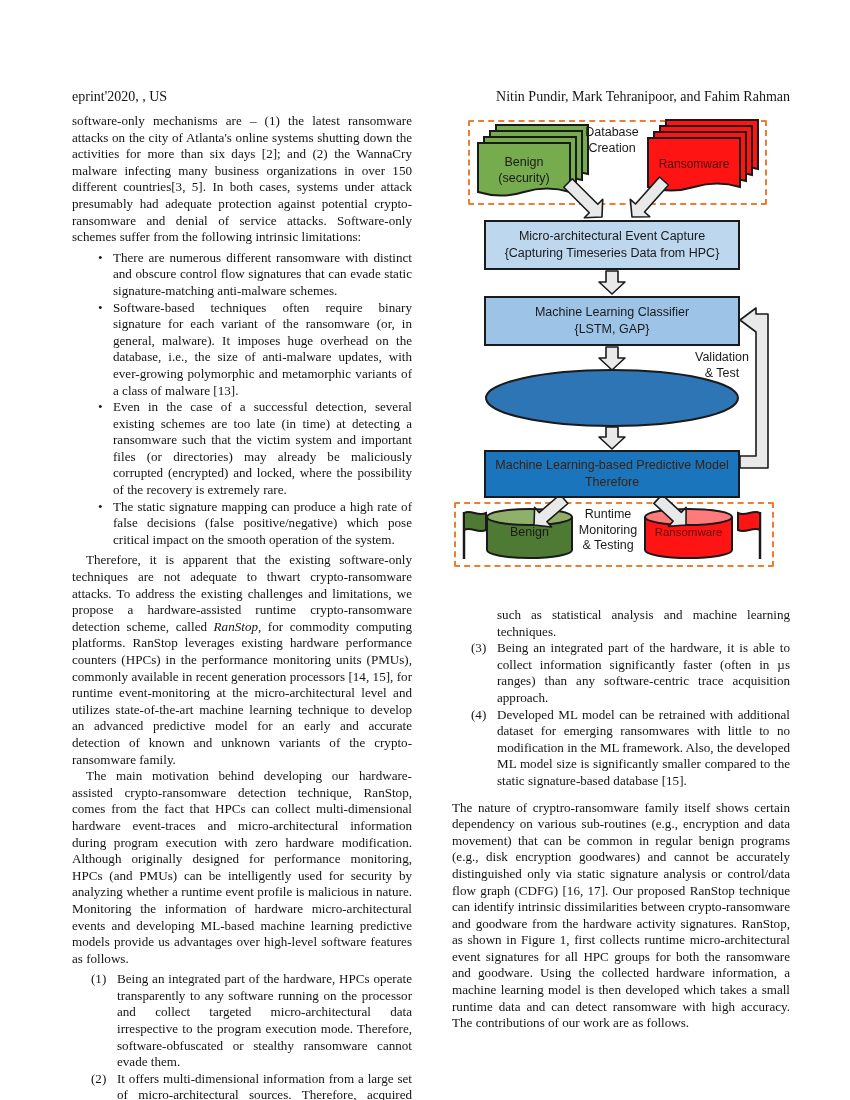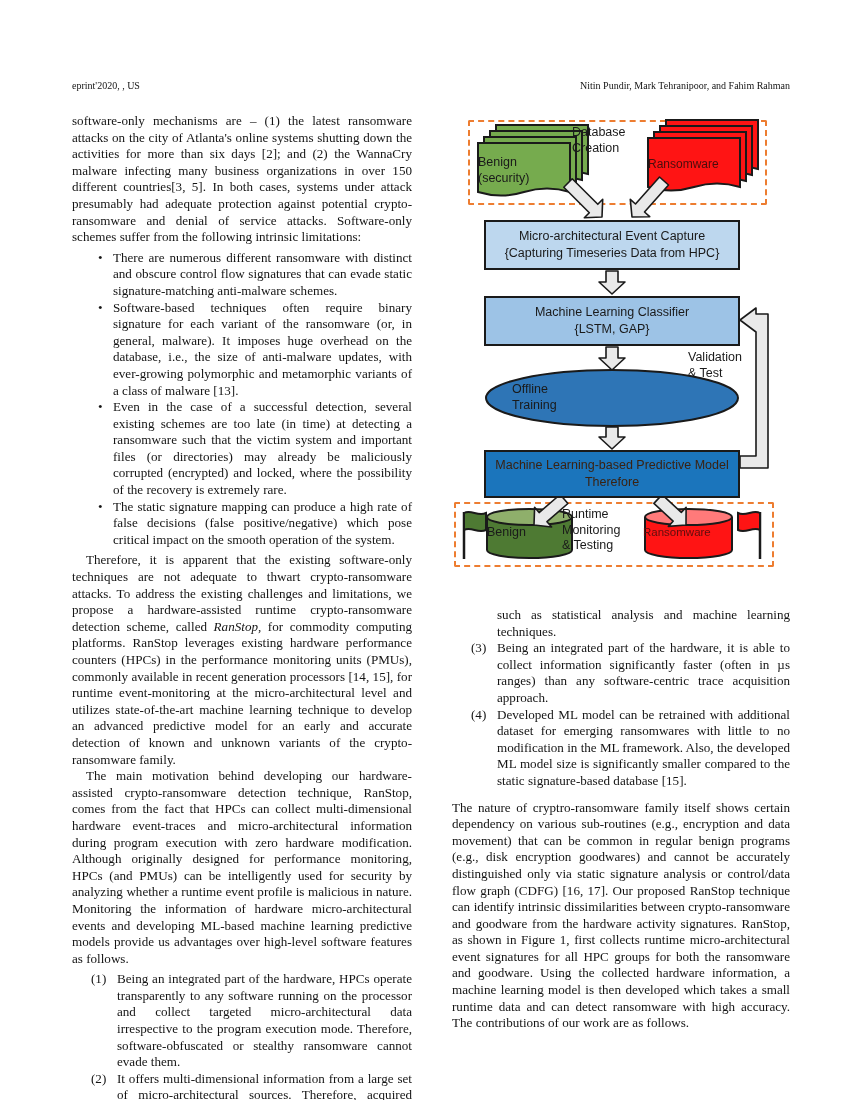--- a/index.html
+++ b/index.html
@@ -1,18 +1,18 @@
 <!DOCTYPE html>
 <html lang="en"><head>
 <meta charset="utf-8">
 <style>
   html,body{margin:0;padding:0;background:#ffffff;}
   #page{position:relative;width:850px;height:1100px;background:#ffffff;overflow:hidden;}
 
-  .hdr{position:absolute;top:80px;font-family:"Liberation Serif",serif;font-size:10px;color:#141414;}
+  .hdr{position:absolute;top:89px;font-family:"Liberation Serif",serif;font-size:14px;color:#141414;}
   .hdr-left{left:72px;}
   .hdr-right{right:60px;}
 
   .col{position:absolute;top:113px;font-family:"Liberation Serif",serif;font-size:13.1px;
        line-height:16.6px;text-align:justify;color:#141414;}
   .col-left{left:72px;width:340px;}
   .col-right{left:452px;width:338px;}
 
   .para{margin:0;text-indent:14px;}
   .para.noindent{text-indent:0;}
@@ -23,21 +23,21 @@
   .li-n .marker{position:absolute;left:-26px;top:0;width:24px;text-indent:0;text-align:left;}
 
   
   .fig-wrap{position:relative;width:338px;height:470px;}
   .dashed-box{position:absolute;border:2.5px dashed #ED7D31;border-radius:2px;z-index:1;}
   #fig-svg{position:absolute;left:0;top:0;z-index:2;}
   .fig-box{position:absolute;border:2px solid #1a1a1a;display:flex;flex-direction:column;
            align-items:center;justify-content:center;text-align:center;z-index:3;
            font-family:"Liberation Sans",sans-serif;font-size:12.5px;line-height:17px;color:#1a1a1a;}
   .fig-label{position:absolute;z-index:4;font-family:"Liberation Sans",sans-serif;
-             font-size:12.5px;line-height:15.5px;color:#1a1a1a;}
+             font-size:12.5px;line-height:15.5px;text-align:center;color:#1a1a1a;}
   .box-a{left:32px;top:107px;width:252px;height:46px;background:#BDD7EE;}
   .box-b{left:32px;top:183px;width:252px;height:46px;background:#9DC3E6;}
   .box-c{left:32px;top:337px;width:252px;height:44px;background:#1B75BC;color:#3A2212;}
   .caption{margin-top:10px;text-align:center;font-family:"Liberation Serif",serif;
            font-weight:bold;font-size:13.2px;color:#141414;}
   .rc-text{margin-top:24px;}
 </style>
 </head>
 <body>
 
@@ -158,24 +158,20 @@
       <div class="fig-box box-b">
         <div>Machine Learning Classifier</div>
         <div>{LSTM, GAP}</div>
       </div>
 
       <div class="fig-label" style="left:236px;top:237px;width:68px;">
         <div>Validation</div>
         <div>&amp; Test</div>
       </div>
 
-      <div class="fig-label" style="left:60px;top:269px;width:200px;">
-        <div>Offline</div>
-        <div>Training</div>
-      </div>
 
       <div class="fig-box box-c">
         <div>Machine Learning-based Predictive Model</div>
         <div>Therefore</div>
       </div>
 
       <div class="fig-label" style="left:35px;top:412px;width:85px;">Benign</div>
       <div class="fig-label" style="left:110px;top:394px;width:92px;">
         <div>Runtime</div>
         <div>Monitoring</div>

